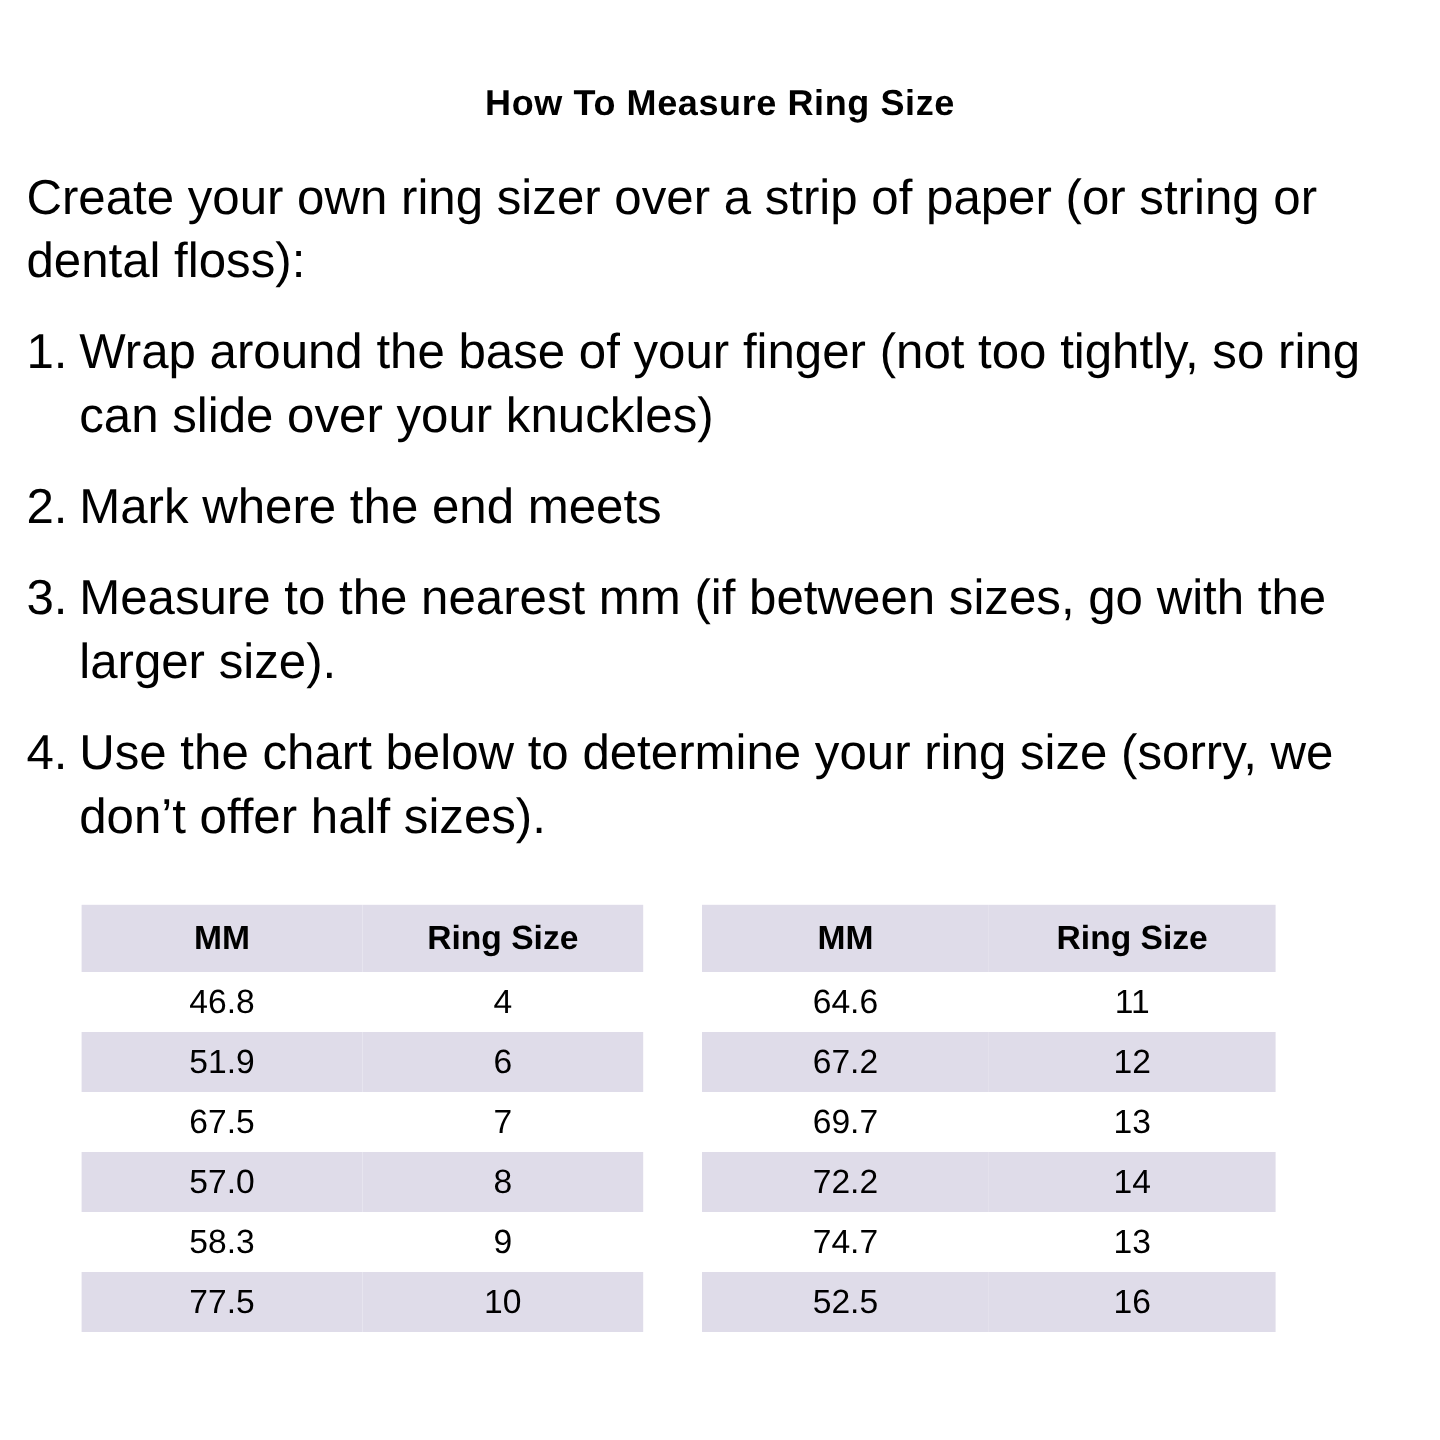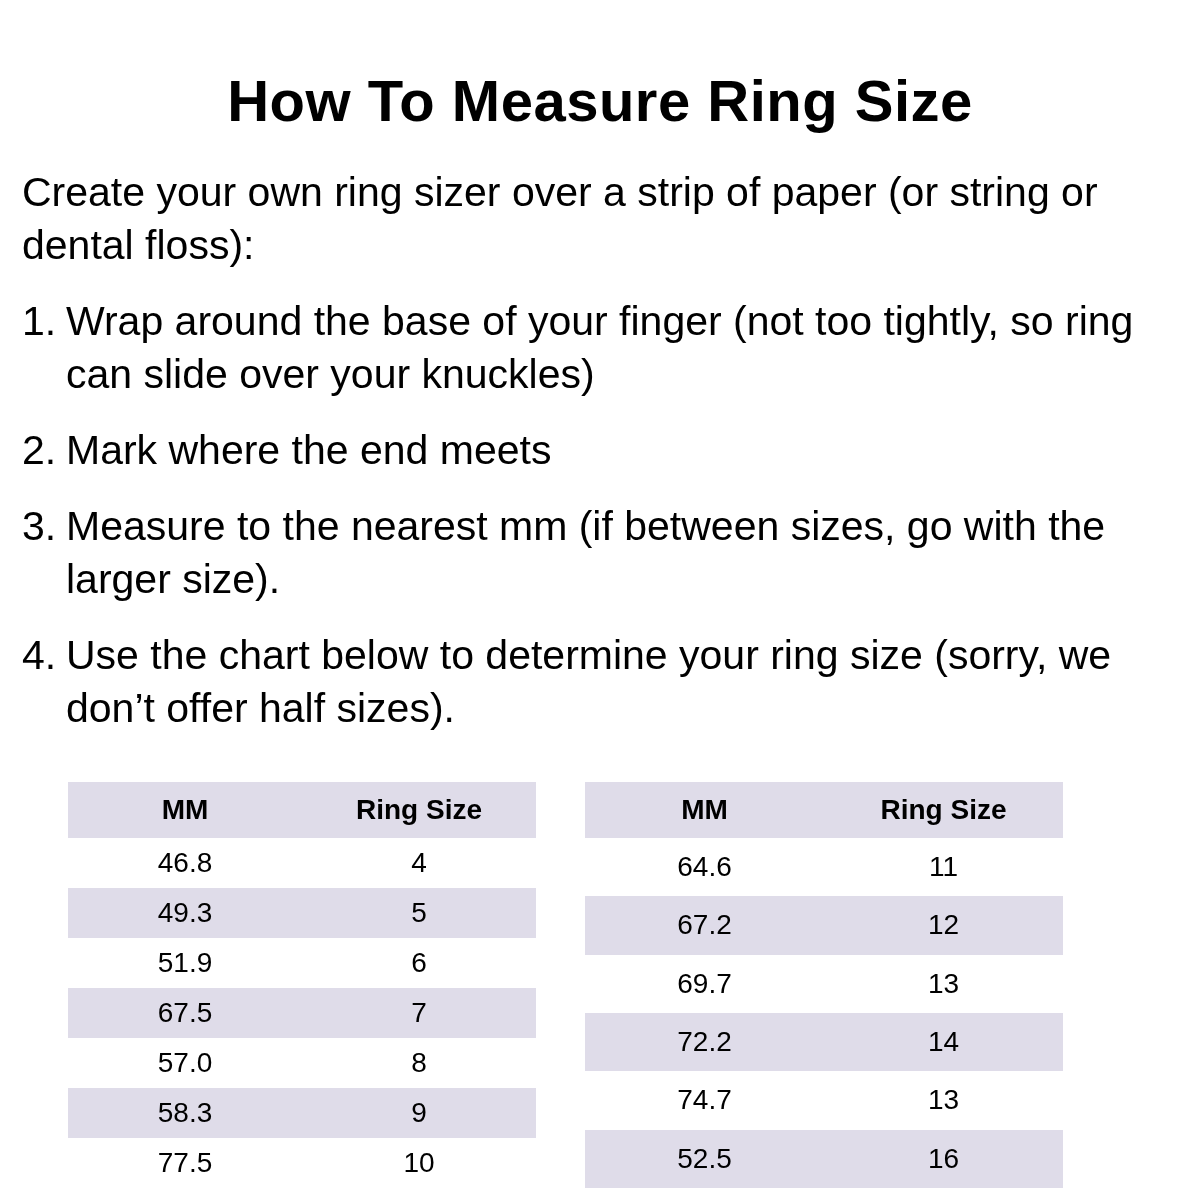--- a/index.html
+++ b/index.html
@@ -13,21 +13,21 @@
     position: relative;
     width: 1200px;
     height: 1200px;
     background: #ffffff;
     overflow: hidden;
   }
   .title {
     margin: 0;
     padding-top: 72px;
     text-align: center;
-    font-size: 58px;
+    font-size: 30px;
     font-weight: bold;
     letter-spacing: 0.5px;
     line-height: 1.0;
   }
   .intro {
     margin: 36px 24px 0 22px;
     font-size: 41px;
     line-height: 53px;
   }
   .steps {
@@ -99,24 +99,20 @@
             <th>MM</th>
             <th>Ring Size</th>
           </tr>
         </thead>
         <tbody>
           <tr>
             <td>46.8</td>
             <td>4</td>
           </tr>
           <tr>
-            <td>49.3</td>
-            <td>5</td>
-          </tr>
-          <tr>
             <td>51.9</td>
             <td>6</td>
           </tr>
           <tr>
             <td>67.5</td>
             <td>7</td>
           </tr>
           <tr>
             <td>57.0</td>
             <td>8</td>

